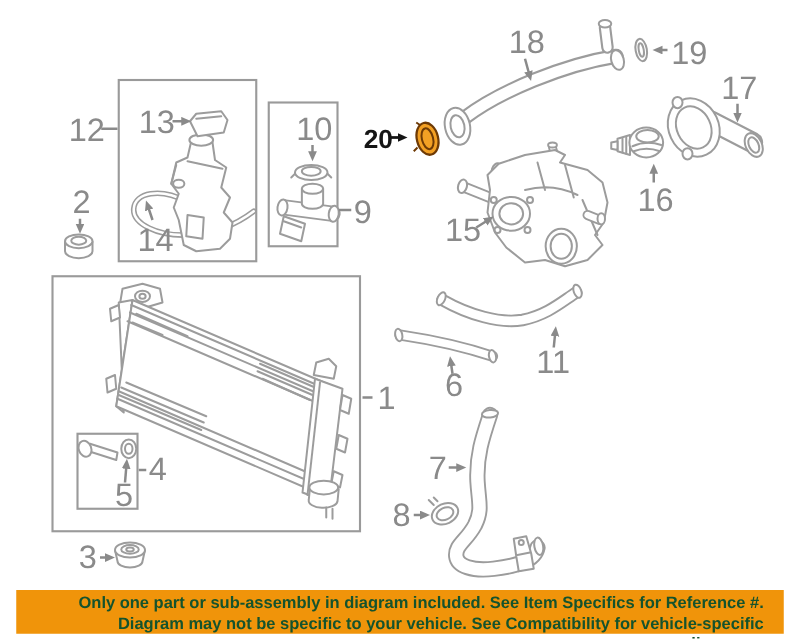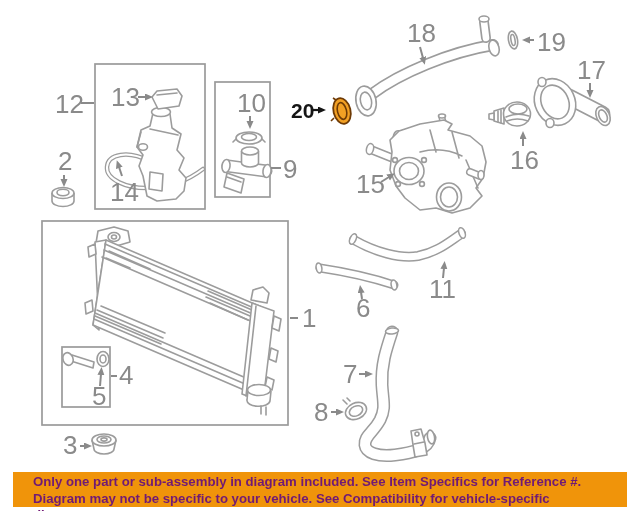--- a/index.html
+++ b/index.html
@@ -12,22 +12,22 @@
   .lbl{font-family:"Liberation Sans",sans-serif;font-size:26px;fill:#8A8A8A;}
   .lblhl{font-family:"Liberation Sans",sans-serif;font-size:21px;font-weight:bold;fill:#151515;}
   .arr{stroke:#8A8A8A;stroke-width:2;fill:none;}
   .arrb{stroke:#151515;stroke-width:2.2;fill:none;}
   .dash{stroke:#8A8A8A;stroke-width:2;fill:none;}
   .tube{stroke:#9C9C9C;fill:none;stroke-linecap:round;}
   .tubein{stroke:#ffffff;fill:none;stroke-linecap:round;}
   .hl{fill:#F2A024;stroke:#6E3A05;stroke-width:1.8;}
   .hlin{fill:none;stroke:#6E3A05;stroke-width:1.6;}
   .banner{position:absolute;left:13px;top:472px;width:614px;height:35px;background:#F0940A;
-          color:#701a75;font-weight:bold;font-size:13.2px;line-height:16.5px;
-          padding:2px 16px 0 20px;box-sizing:border-box;letter-spacing:0px;}
+          color:#14532d;font-weight:bold;font-size:13.2px;line-height:16.5px;
+          padding:2px 16px 0 20px;box-sizing:border-box;letter-spacing:0px;text-align:right;}
 </style>
 </head>
 <body>
 
 <div class="stage">
 <svg width="640" height="468" viewBox="0 0 640 468">
   <defs>
     <marker id="ahg" markerUnits="userSpaceOnUse" markerWidth="9" markerHeight="8" refX="1" refY="3.5" orient="auto">
       <path d="M0,0 L8,3.5 L0,7 Z" fill="#8A8A8A"></path>
     </marker>

